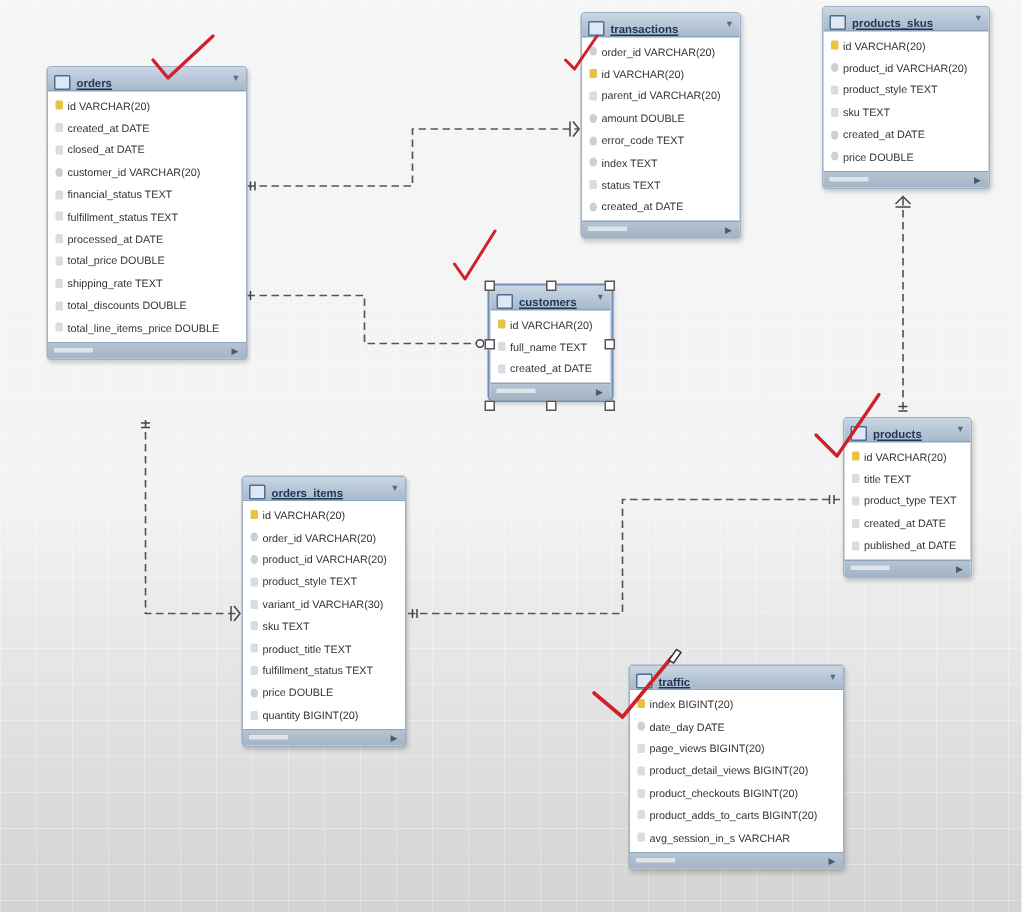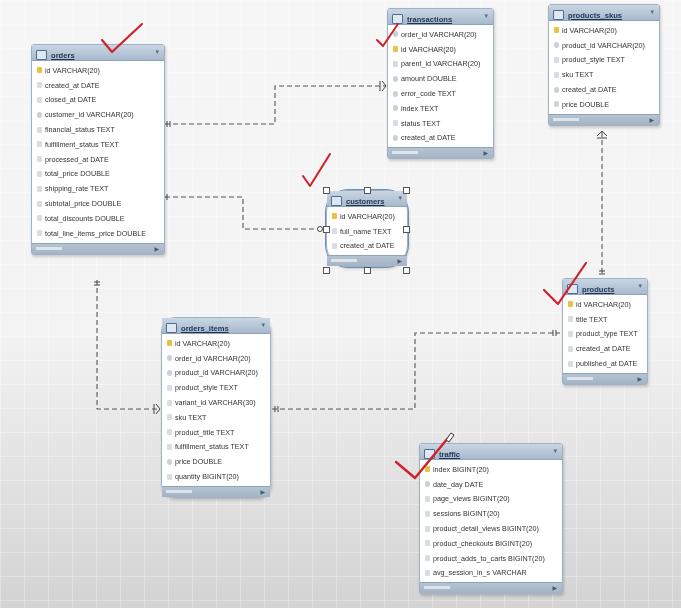--- a/index.html
+++ b/index.html
@@ -126,24 +126,20 @@
       <div class="row">
           <span class="kicon k-col"></span>
           <span>total_price DOUBLE</span>
         </div>
       <div class="row">
           <span class="kicon k-col"></span>
           <span>shipping_rate TEXT</span>
         </div>
       <div class="row">
           <span class="kicon k-col"></span>
-          <span>subtotal_price DOUBLE</span>
-        </div>
-      <div class="row">
-          <span class="kicon k-col"></span>
           <span>total_discounts DOUBLE</span>
         </div>
       <div class="row">
           <span class="kicon k-col"></span>
           <span>total_line_items_price DOUBLE</span>
         </div>
     </div>
     <div class="foot">
         <span class="fl"></span>
         <span class="fr">▶</span>
@@ -227,21 +223,21 @@
           <span class="kicon k-fk"></span>
           <span>price DOUBLE</span>
         </div>
     </div>
     <div class="foot">
         <span class="fl"></span>
         <span class="fr">▶</span>
       </div>
   </div>
 
-  <div class="tbl" style="left:326px; top:190px; width:80px; outline:1px solid #6c8fb8;border-radius:22px;">
+  <div class="tbl" style="left:326px; top:190px; width:80px; outline:1px solid #6c8fb8;">
     <div class="hdr">
       <span class="ticon"></span>
       <span class="tname">customers</span>
       <span class="collapse">▾</span>
     </div>
     <div class="rows">
       <div class="row">
           <span class="kicon k-pk"></span>
           <span>id VARCHAR(20)</span>
         </div>
@@ -296,21 +292,21 @@
           <span class="kicon k-col"></span>
           <span>published_at DATE</span>
         </div>
     </div>
     <div class="foot">
         <span class="fl"></span>
         <span class="fr">▶</span>
       </div>
   </div>
 
-  <div class="tbl" style="left:161px; top:317px; width:108px;border-radius:14px;">
+  <div class="tbl" style="left:161px; top:317px; width:108px;">
     <div class="hdr">
       <span class="ticon"></span>
       <span class="tname">orders_items</span>
       <span class="collapse">▾</span>
     </div>
     <div class="rows">
       <div class="row">
           <span class="kicon k-pk"></span>
           <span>id VARCHAR(20)</span>
         </div>
@@ -368,24 +364,20 @@
           <span class="kicon k-pk"></span>
           <span>index BIGINT(20)</span>
         </div>
       <div class="row">
           <span class="kicon k-fk"></span>
           <span>date_day DATE</span>
         </div>
       <div class="row">
           <span class="kicon k-col"></span>
           <span>page_views BIGINT(20)</span>
-        </div>
-      <div class="row">
-          <span class="kicon k-col"></span>
-          <span>sessions BIGINT(20)</span>
         </div>
       <div class="row">
           <span class="kicon k-col"></span>
           <span>product_detail_views BIGINT(20)</span>
         </div>
       <div class="row">
           <span class="kicon k-col"></span>
           <span>product_checkouts BIGINT(20)</span>
         </div>
       <div class="row">

